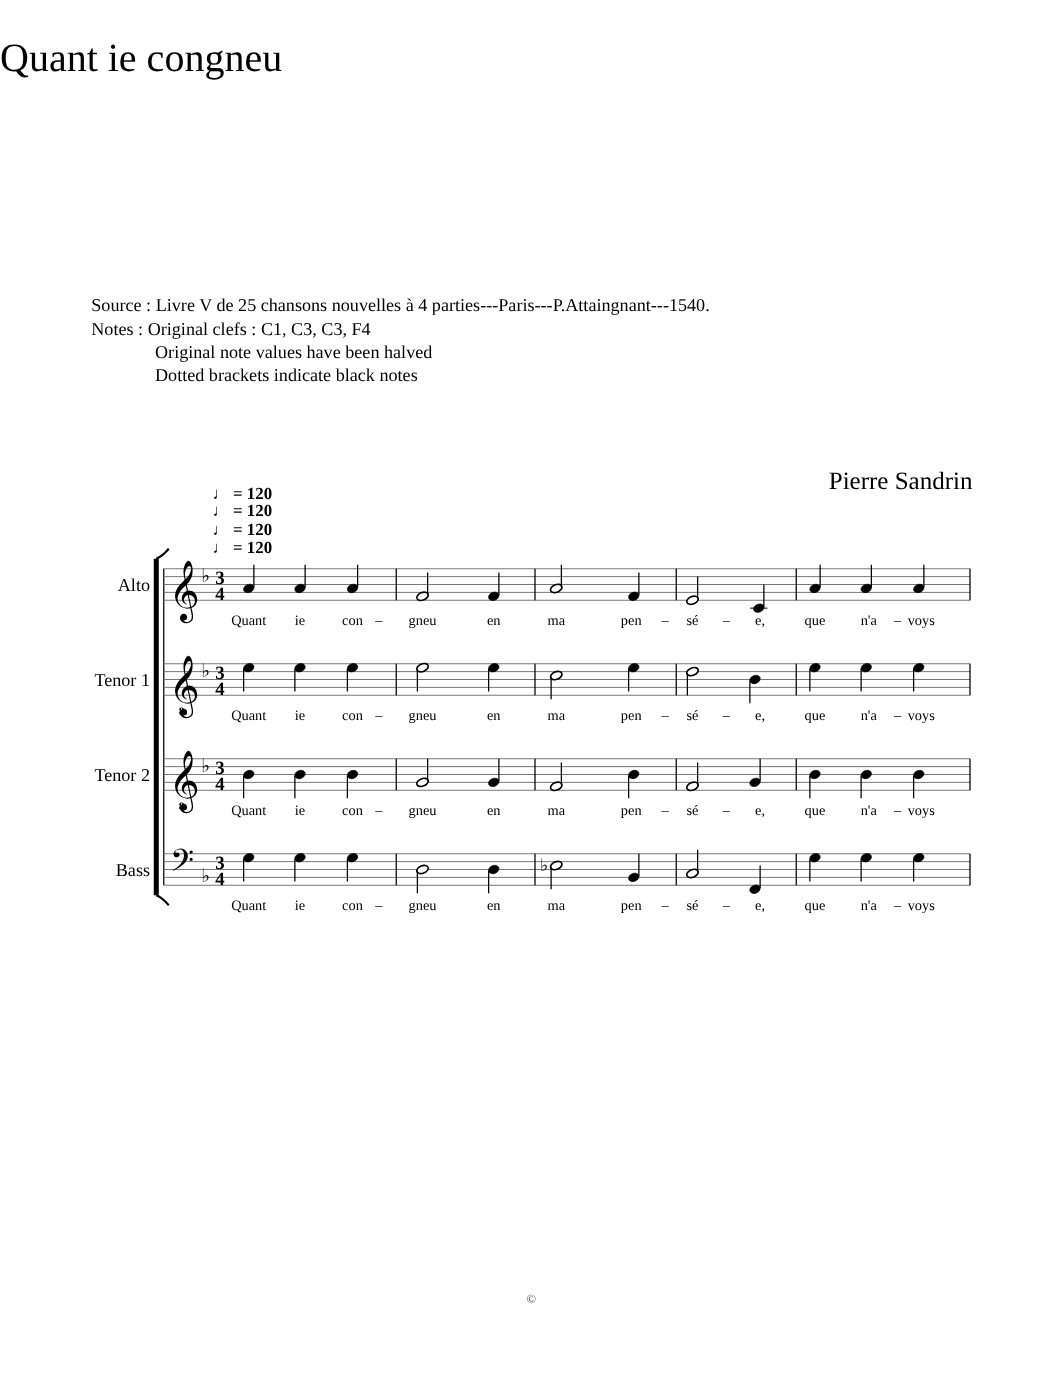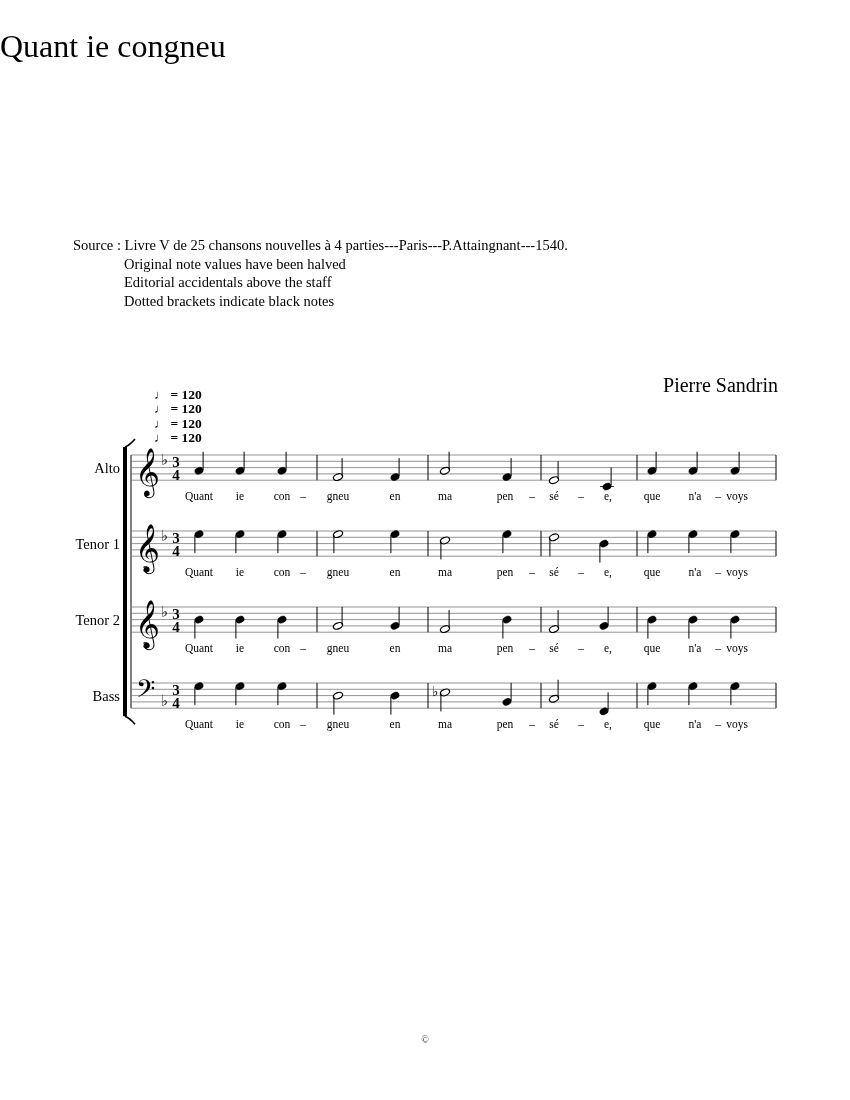--- a/index.html
+++ b/index.html
@@ -3,37 +3,37 @@
 <meta charset="utf-8">
 <style>
   html, body { margin: 0; padding: 0; background: #ffffff; }
   body { width: 850px; height: 1100px; position: relative; overflow: hidden;
          font-family: "Liberation Serif", serif; color: #000; }
   .title { position: absolute; top: 28px; left: 0; width: 720px; text-align: left;
            font-size: 32px; }
   .meta { position: absolute; left: 73px; top: 236px; font-size: 14.5px; line-height: 18.6px; }
   .meta .indent { padding-left: 51px; }
   .composer { position: absolute; top: 374px; right: 72px; font-size: 20px; }
-  .tempo { position: absolute; left: 154px; top: 388px; font-size: 13.5px; font-weight: bold;
+  .tempo { position: absolute; left: 170px; top: 388px; font-size: 13.5px; font-weight: bold;
            line-height: 14.3px; }
   .tempo .note { font-weight: normal; font-size: 13px; }
   .copyright { position: absolute; top: 1034px; left: 0; width: 850px; text-align: center; font-size: 10px; color: #444; }
   svg.score { position: absolute; left: 0; top: 0; }
   .lyric { font-family: "Liberation Serif", serif; font-size: 11.5px; }
   .partname { font-family: "Liberation Serif", serif; font-size: 14.5px; }
 </style>
 </head>
 <body>
 
 <div class="title">Quant ie congneu</div>
 
 <div class="meta">
   <div>Source : Livre V de 25 chansons nouvelles à 4 parties---Paris---P.Attaingnant---1540.</div>
+  <div>Notes : Original clefs : C1, C3, C3, F4</div>
   <div class="indent">Original note values have been halved</div>
-  <div class="indent">Editorial accidentals above the staff</div>
   <div class="indent">Dotted brackets indicate black notes</div>
 </div>
 
 <div class="composer">Pierre Sandrin</div>
 
 <div class="tempo">
   <div><span class="note">♩</span> <span>= 120</span></div>
   <div><span class="note">♩</span> <span>= 120</span></div>
   <div><span class="note">♩</span> <span>= 120</span></div>
   <div><span class="note">♩</span> <span>= 120</span></div>

